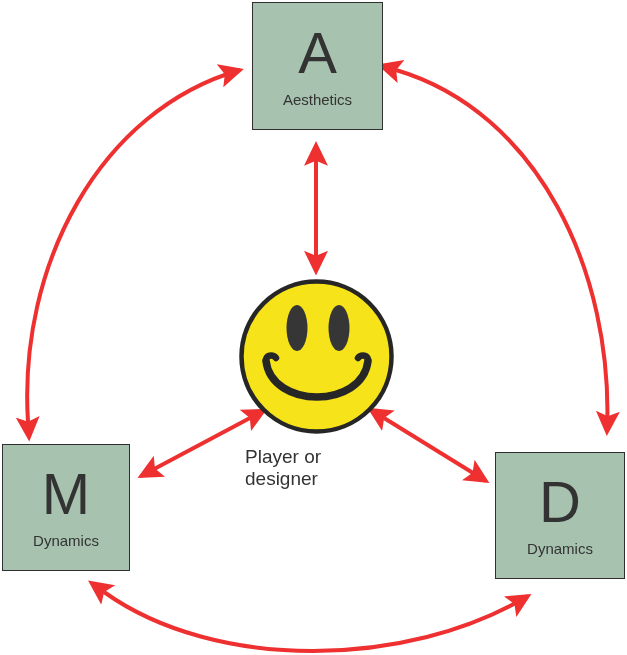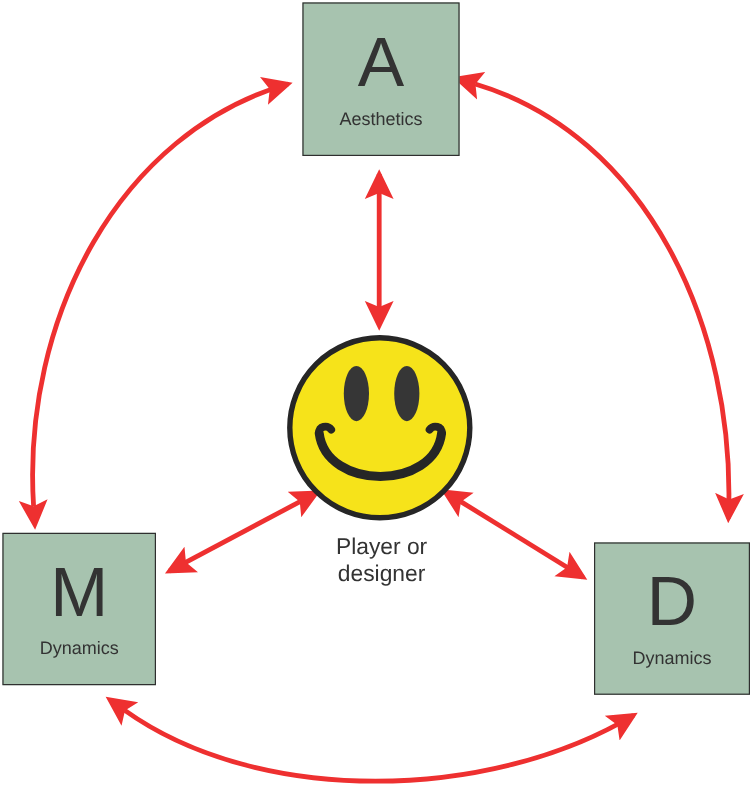--- a/index.html
+++ b/index.html
@@ -73,21 +73,20 @@
     top: 278px;
     width: 157px;
     height: 157px;
     z-index: 3;
   }
   #player-label {
     position: absolute;
     left: 245px;
     top: 446px;
     width: 146px;
-    text-align: center;
     font-size: 19px;
     line-height: 1.18;
     color: #333333;
     z-index: 3;
     white-space: pre-line;
   }
 </style>
 </head>
 <body>
 

